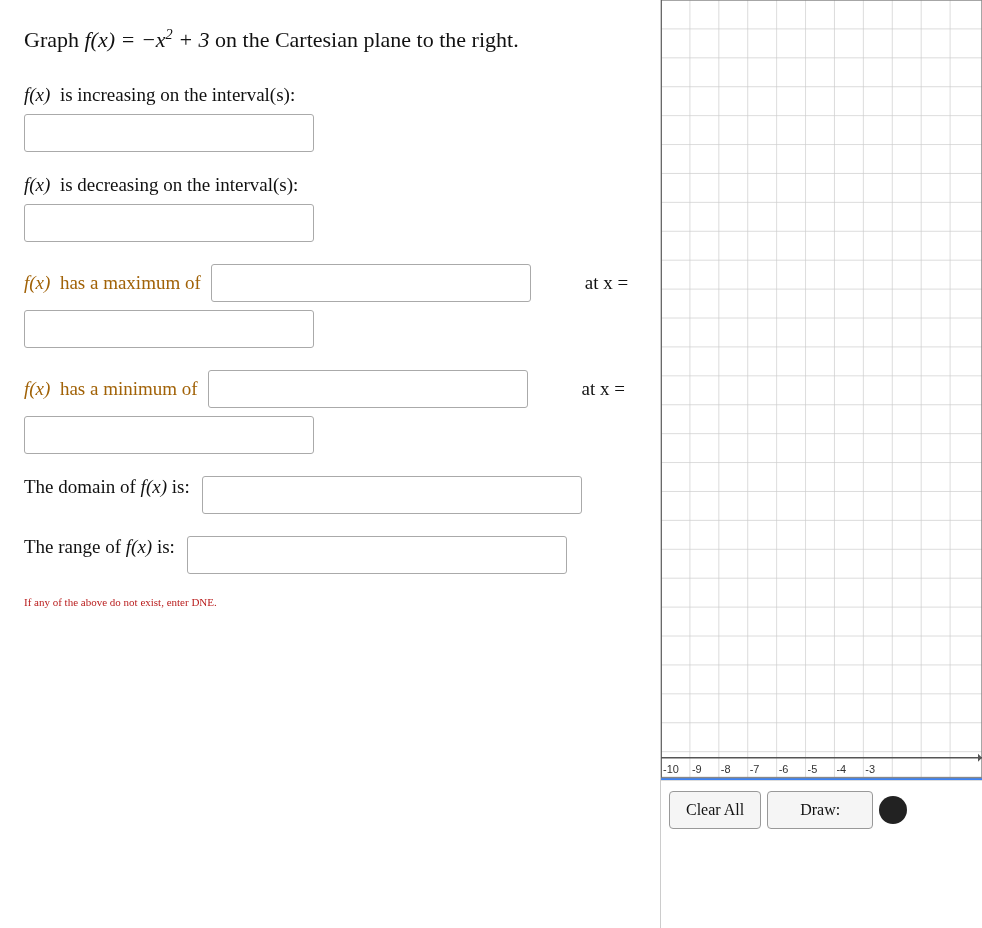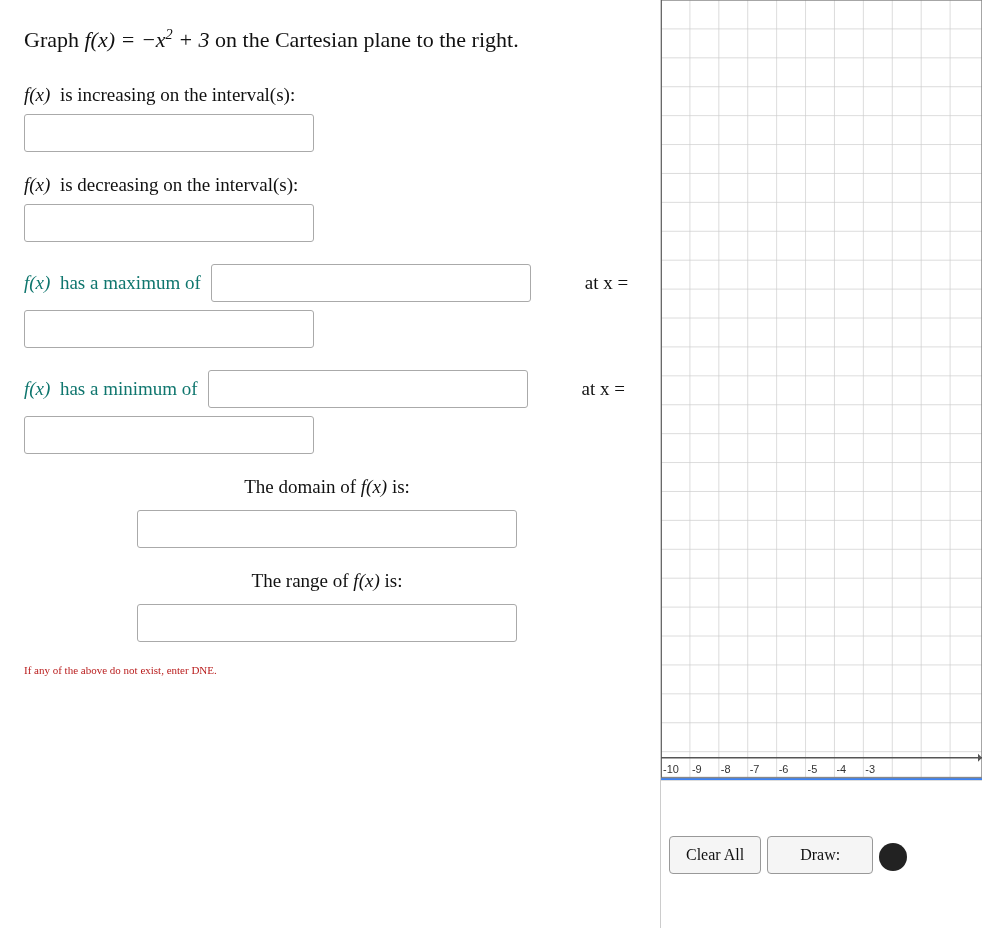--- a/index.html
+++ b/index.html
@@ -67,21 +67,21 @@
     
     .max-min-row {
       display: flex;
       align-items: center;
       gap: 10px;
       margin-bottom: 8px;
     }
 
     .max-min-label {
       font-size: 19px;
-      color: #0f766e;
+      color: #a16207;
       white-space: nowrap;
     }
 
     .max-min-label .math {
       font-style: italic;
     }
 
     .input-box-inline {
       display: block;
       width: 320px;
@@ -96,24 +96,22 @@
 
     .at-x-label {
       font-size: 19px;
       color: #111;
       white-space: nowrap;
       margin-left: 44px;
     }
 
     .domain-range-row {
       display: flex;
-      align-items: center;
       gap: 12px;
       margin-bottom: 8px;
-      flex-direction: column;
     }
 
     .domain-range-label {
       font-size: 19px;
       color: #111;
       white-space: nowrap;
     }
 
     .domain-range-label .math {
       font-style: italic;
@@ -162,21 +160,21 @@
     }
 
     
     .graph-controls {
       position: absolute;
       bottom: 0;
       left: 0;
       right: 0;
       height: 148px;
       display: flex;
-      align-items: center;
+      align-items: flex-start;
       padding: 10px 8px;
       gap: 6px;
       background: #fff;
       border-top: 1px solid #ddd;
     }
 
     .clear-all-btn {
       height: 38px;
       padding: 0 16px;
       background: #f5f5f5;

